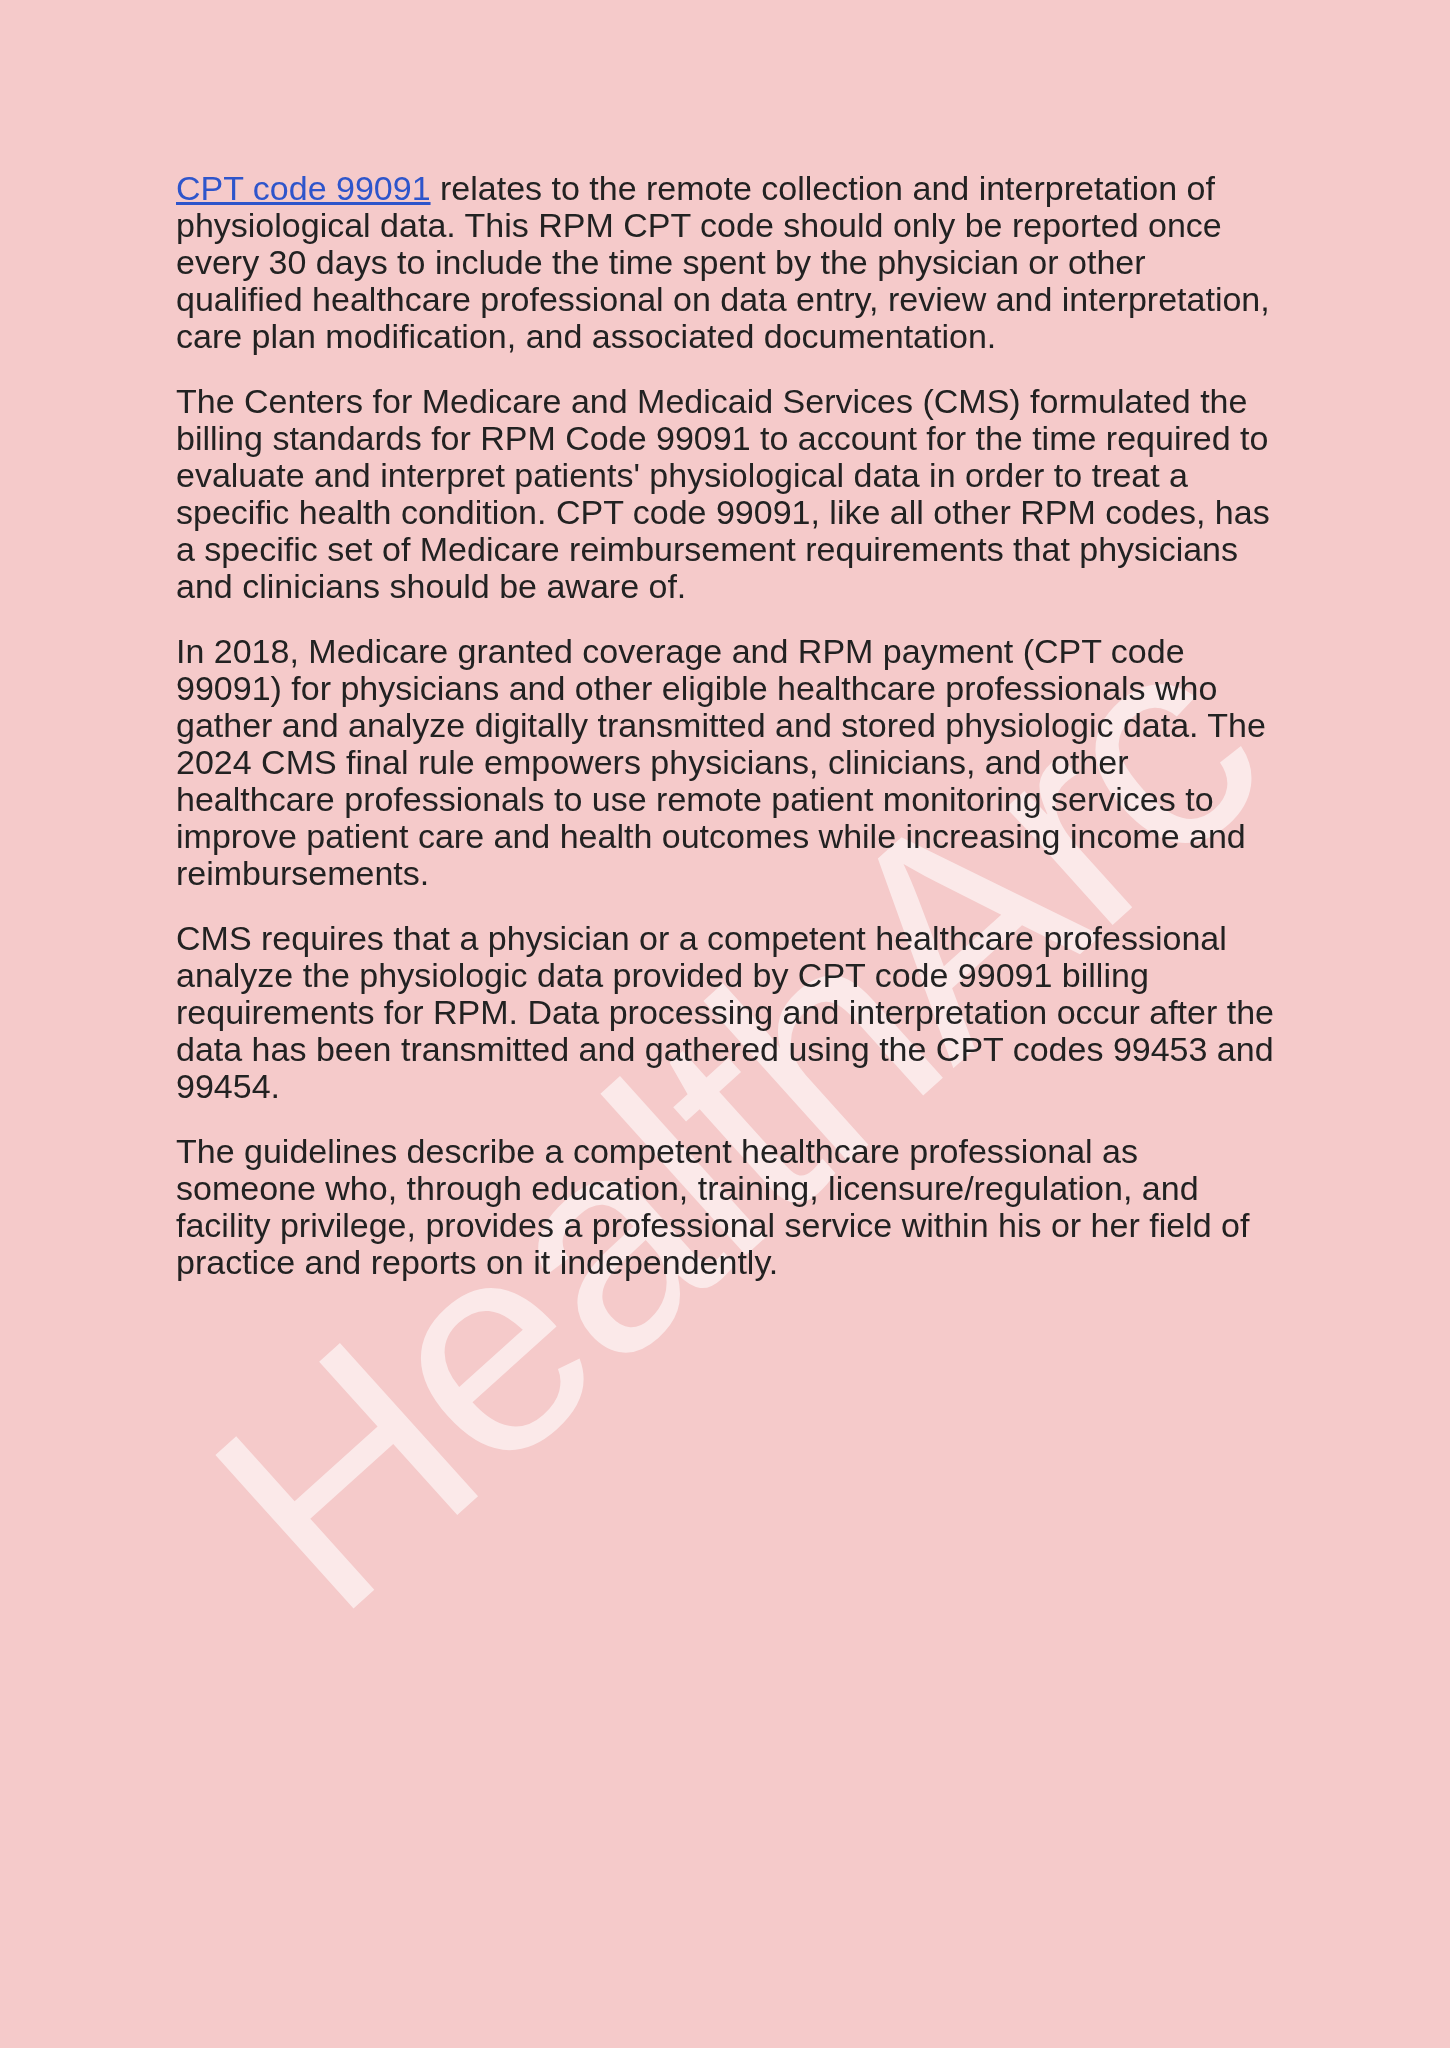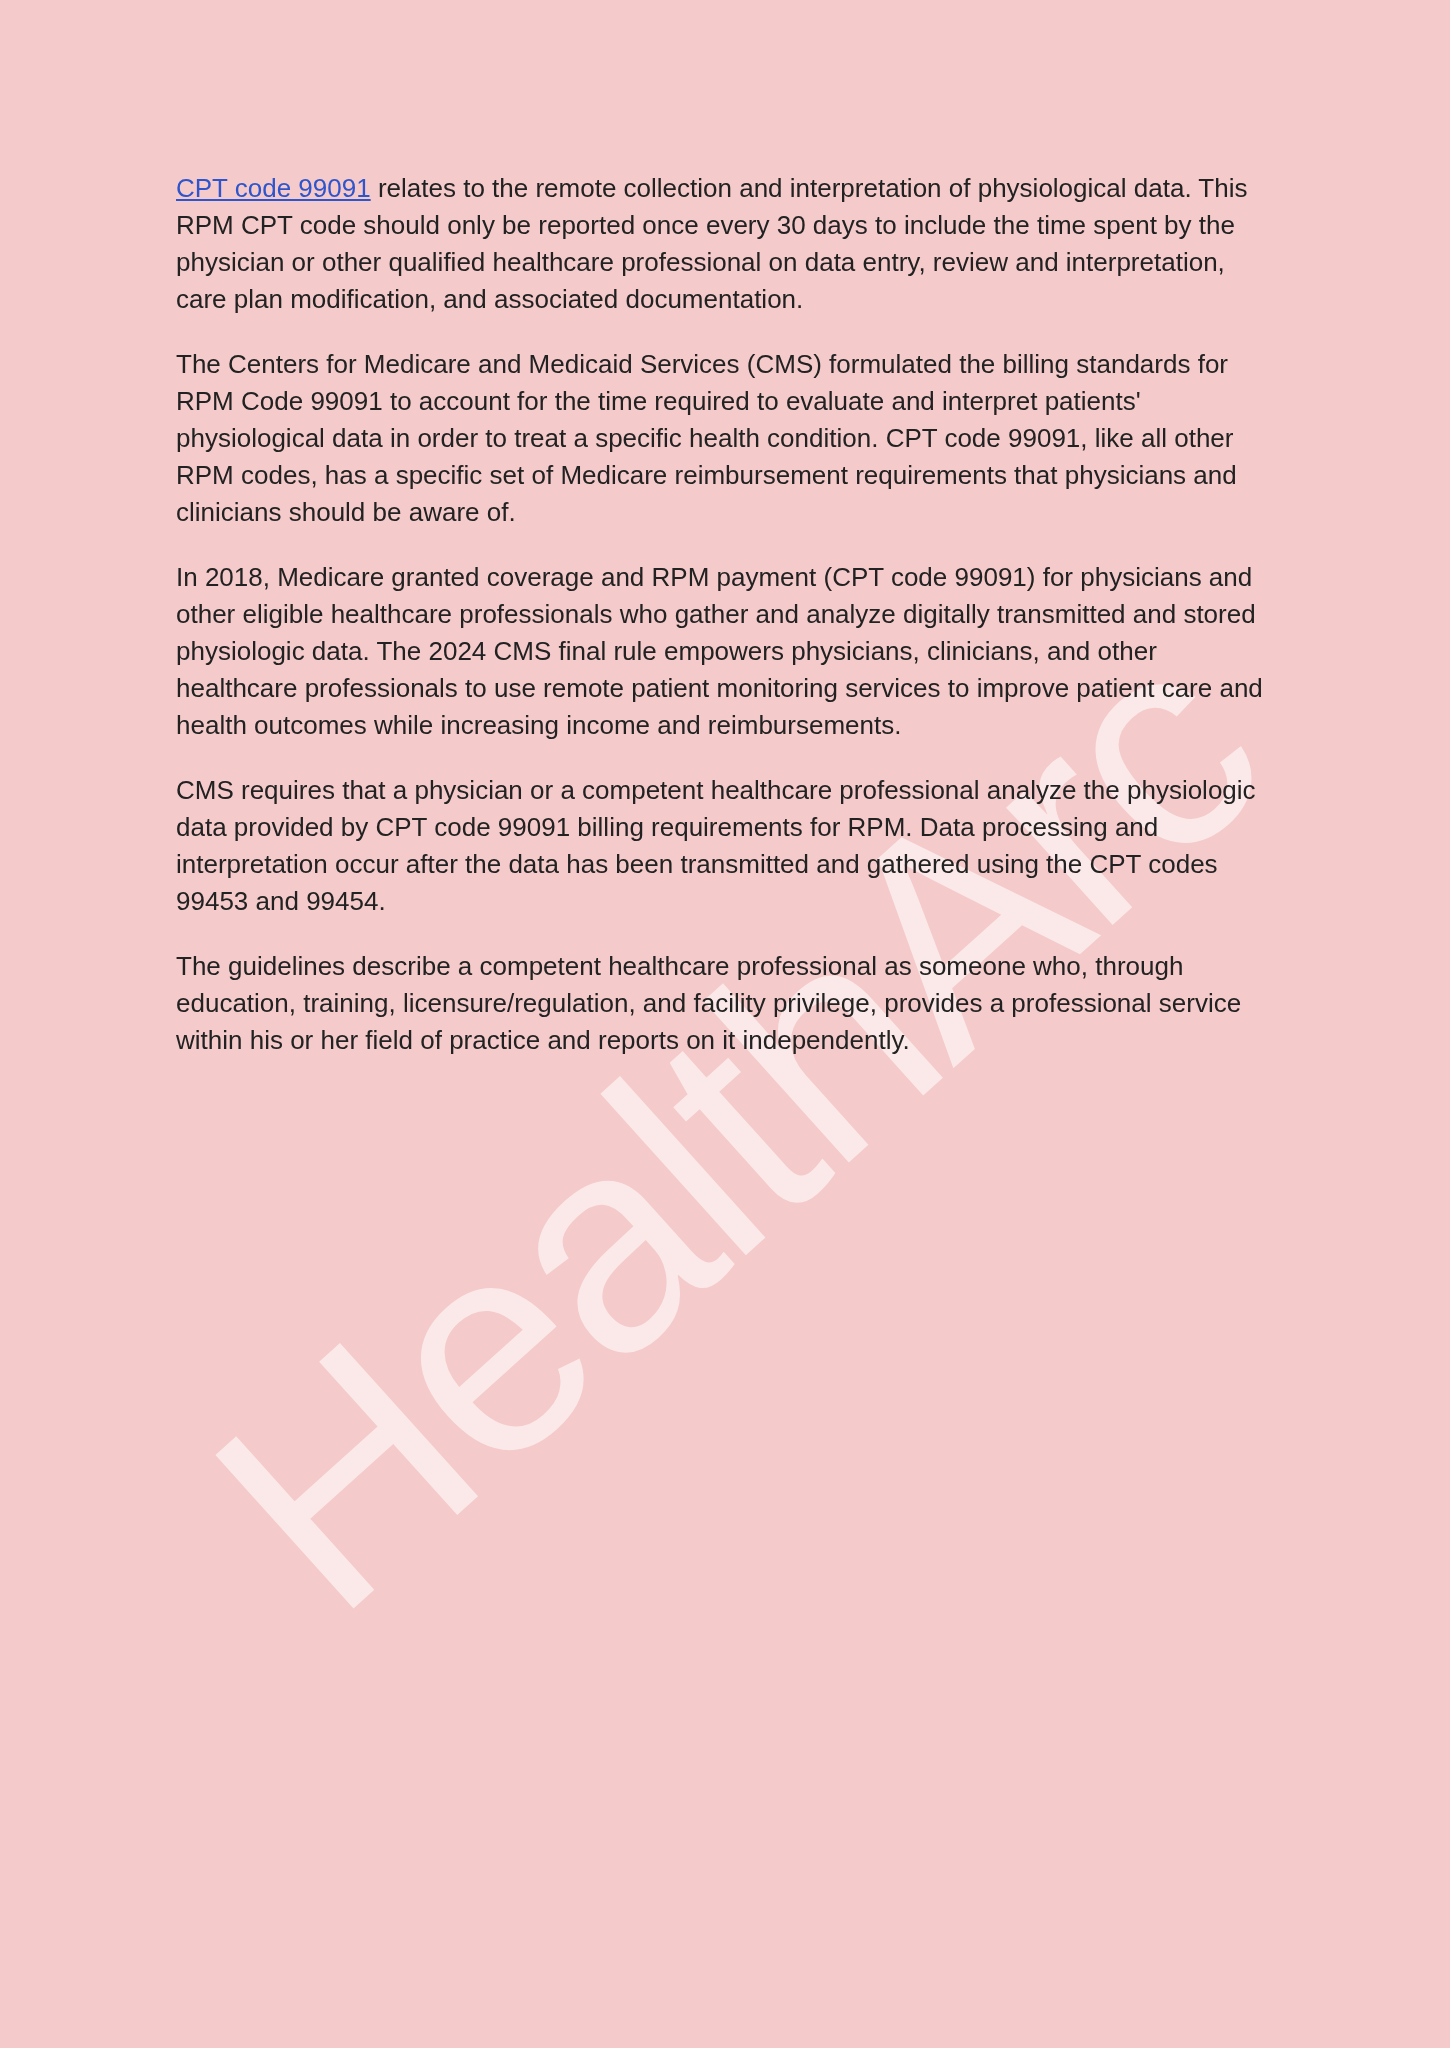--- a/index.html
+++ b/index.html
@@ -40,21 +40,21 @@
     font-size: 30px;
     line-height: 40px;
     font-weight: 700;
     color: #3d3d3d;
     text-decoration: underline;
     text-underline-offset: 6px;
     text-decoration-thickness: 2px;
   }
   .para {
     margin: 0 0 28px 0;
-    font-size: 26px;
+    font-size: 34px;
     line-height: 37px;
     color: #222222;
   }
   .section-heading {
     margin: 0 0 28px 0;
     font-size: 26px;
     line-height: 37px;
     font-weight: 700;
     color: #111111;
   }

